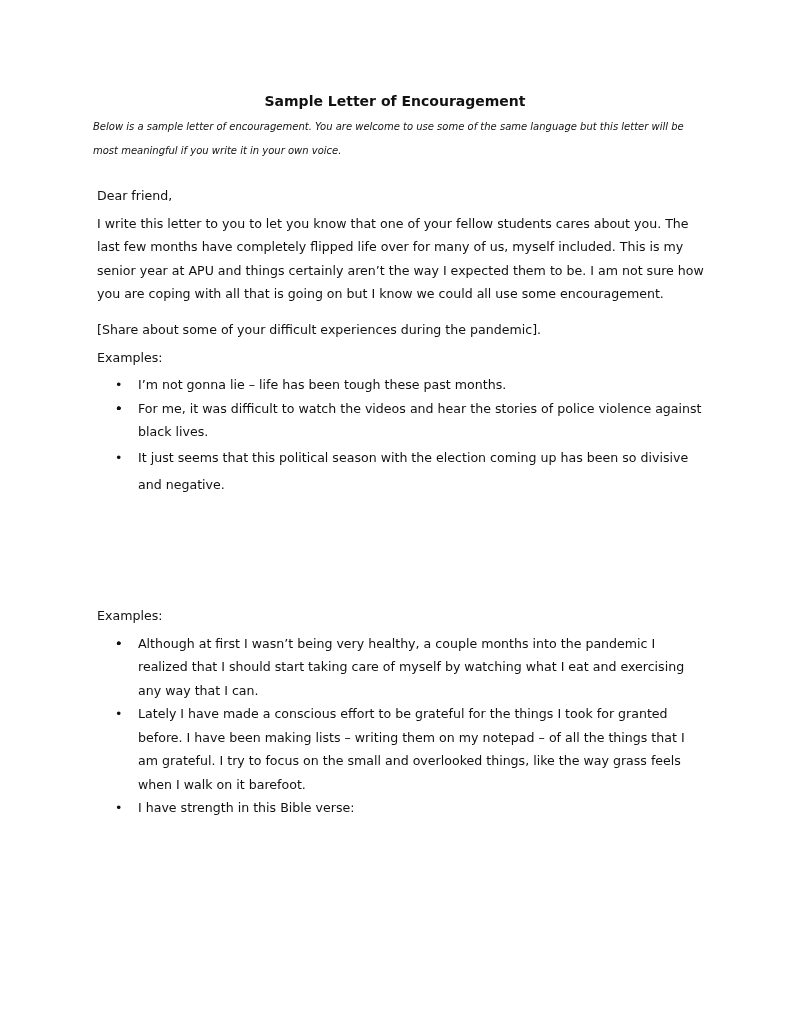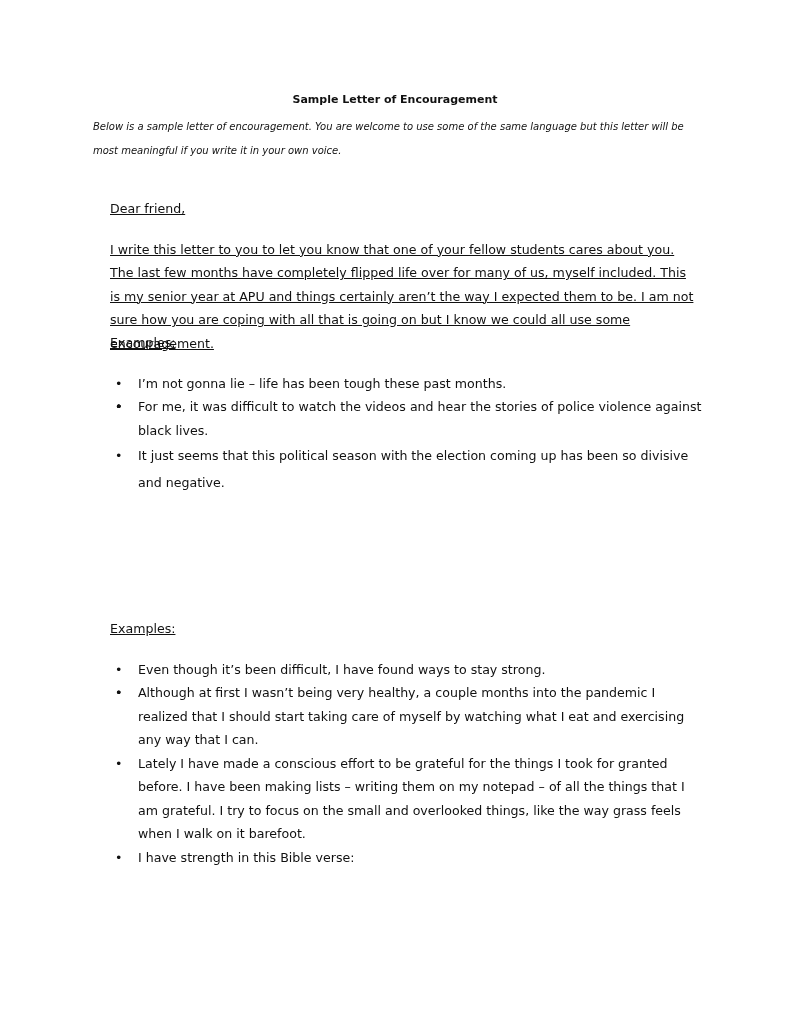--- a/index.html
+++ b/index.html
@@ -1,55 +1,56 @@
 <!DOCTYPE html>
 <html><head>
 <meta charset="utf-8">
 <style>
   html, body { margin: 0; padding: 0; background: #ffffff; }
   body { width: 790px; height: 1022px; position: relative; overflow: hidden;
          font-family: "DejaVu Sans", sans-serif; color: #111; }
   .page { position: absolute; left: 0; top: 0; width: 790px; height: 1022px; }
   .title { position: absolute; top: 93px; left: 0; width: 790px; text-align: center;
-           font-weight: bold; font-size: 11px; }
+           font-weight: bold; font-size: 14px; }
   .intro { position: absolute; left: 93px; top: 115px; width: 600px;
            font-style: italic; font-size: 10px; line-height: 24px; }
   .block { position: absolute; left: 93px; width: 620px; font-size: 12.6px; line-height: 23.5px; }
-  .p { margin: 17px; text-decoration: underline; }
+  .p { margin: 4px; }
   ul.bul { list-style: none; margin: 0; padding: 0; }
   ul.bul li { position: relative; padding-left: 45px; width: 565px; }
   ul.bul li .dot { position: absolute; left: 22px; top: 0; }
 </style>
 </head>
 <body>
 
 <div class="page">
   <div class="title">Sample Letter of Encouragement</div>
   <div class="intro">Below is a sample letter of encouragement. You are welcome to use some of the same language but this letter will be most meaningful if you write it in your own voice.</div>
 
   <div class="block" style="top:180px;">
     <p class="p">Dear friend,</p>
     <p class="p">I write this letter to you to let you know that one of your fellow students cares about you. The last few months have completely flipped life over for many of us, myself included. This is my senior year at APU and things certainly aren’t the way I expected them to be. I am not sure how you are coping with all that is going on but I know we could all use some encouragement.</p>
   </div>
 
   <div class="block" style="top:314px;">
+    <p class="p">[Share about some of your difficult experiences during the pandemic].</p>
     <p class="p">Examples:</p>
     <ul class="bul">
       <li><span class="dot">•</span><span>I’m not gonna lie – life has been tough these past months.</span></li>
       <li><span class="dot">•</span></li>
       <li><span class="dot">•</span></li>
       <li><span class="dot">•</span></li>
       <li><span class="dot">•</span><span>For me, it was difficult to watch the videos and hear the stories of police violence against black lives.</span></li>
       <li style="line-height:27px;"><span class="dot">•</span><span>It just seems that this political season with the election coming up has been so divisive and negative.</span></li>
     </ul>
   </div>
 
   <div class="block" style="top:600px;">
     <p class="p">Examples:</p>
     <ul class="bul">
-      <li><span class="dot">•</span><span>Even though it’s been difficult, I have found ways to stay strong.</span></li>
+      <li><span class="dot">•</span></li>
       <li><span class="dot">•</span></li>
       <li><span class="dot">•</span><span>Although at first I wasn’t being very healthy, a couple months into the pandemic I realized that I should start taking care of myself by watching what I eat and exercising any way that I can.</span></li>
       <li><span class="dot">•</span><span>Lately I have made a conscious effort to be grateful for the things I took for granted before. I have been making lists – writing them on my notepad – of all the things that I am grateful. I try to focus on the small and overlooked things, like the way grass feels when I walk on it barefoot.</span></li>
       <li><span class="dot">•</span><span>I have strength in this Bible verse:</span></li>
     </ul>
   </div>
 </div>
 
 </body></html>

